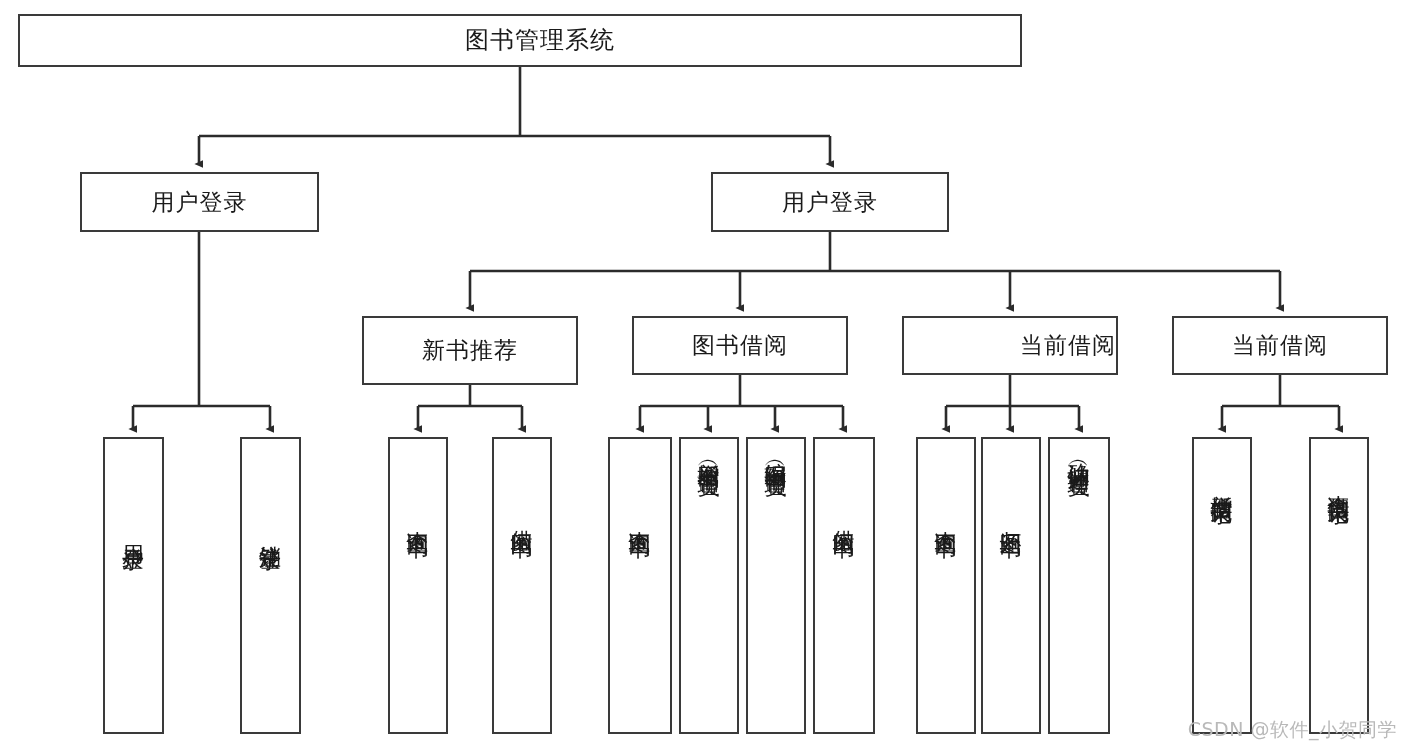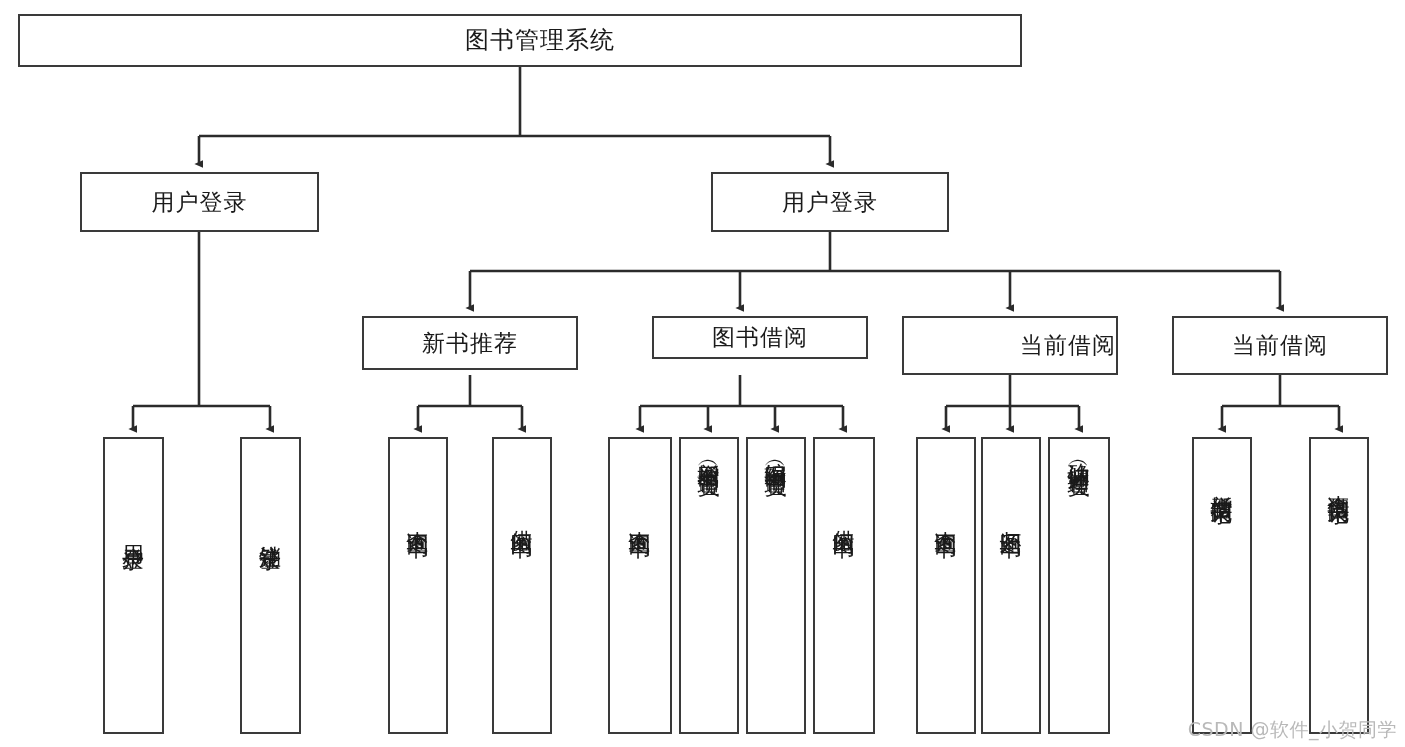--- a/index.html
+++ b/index.html
@@ -131,25 +131,25 @@
   </div>
 
   <div class="node horizontal" style="left:80px; top:172px; width:239px; height:60px;">
     <span>用户登录</span>
   </div>
 
   <div class="node horizontal" style="left:711px; top:172px; width:238px; height:60px;">
     <span>用户登录</span>
   </div>
 
-  <div class="node horizontal" style="left:362px; top:316px; width:216px; height:54px;">
+  <div class="node horizontal" style="left:362px; top:316px; width:216px; height:69px;">
     <span>新书推荐</span>
   </div>
 
-  <div class="node horizontal" style="left:652px; top:316px; width:216px; height:43px;">
+  <div class="node horizontal" style="left:632px; top:316px; width:216px; height:59px;">
     <span>图书借阅</span>
   </div>
 
   <div class="node horizontal" style="left:902px; top:316px; width:216px; height:59px;justify-content:flex-end;">
     <span>当前借阅</span>
   </div>
 
   <div class="node horizontal" style="left:1172px; top:316px; width:216px; height:59px;">
     <span>当前借阅</span>
   </div>

